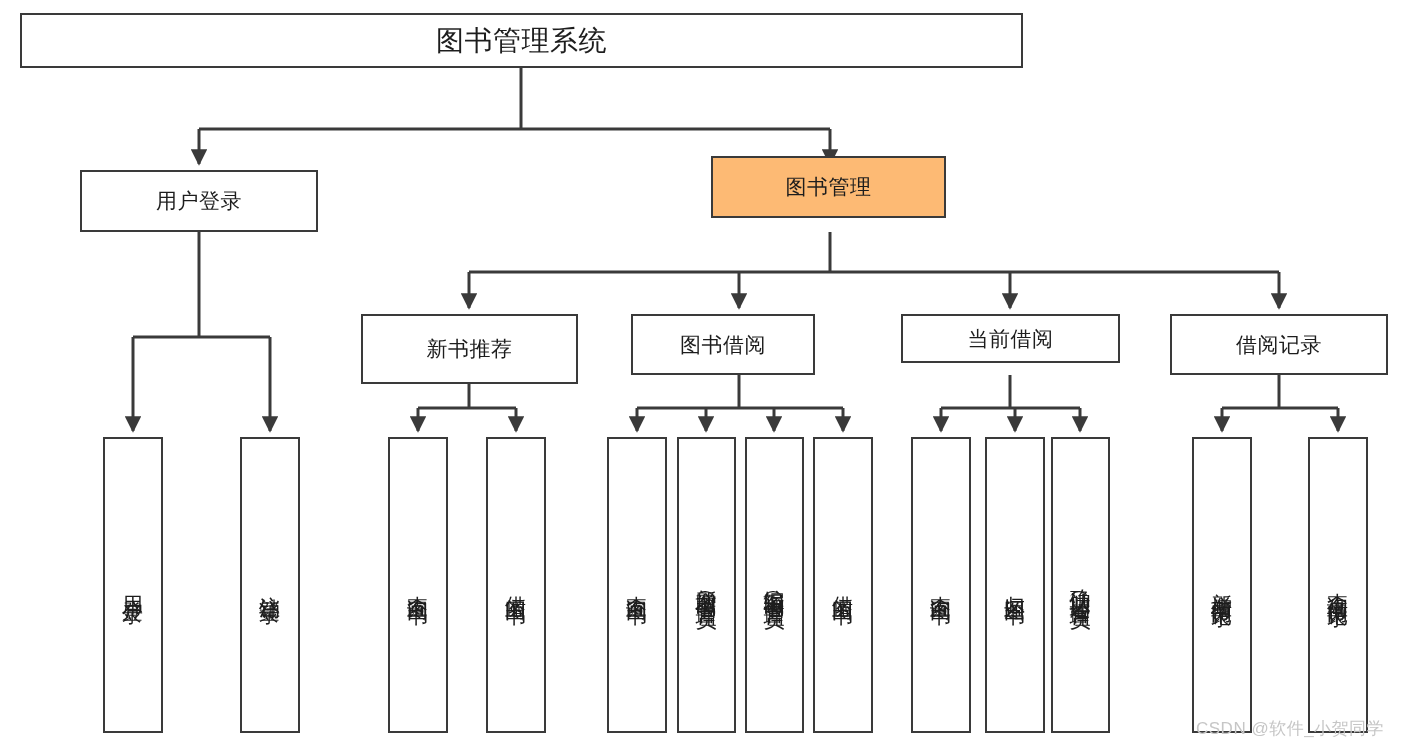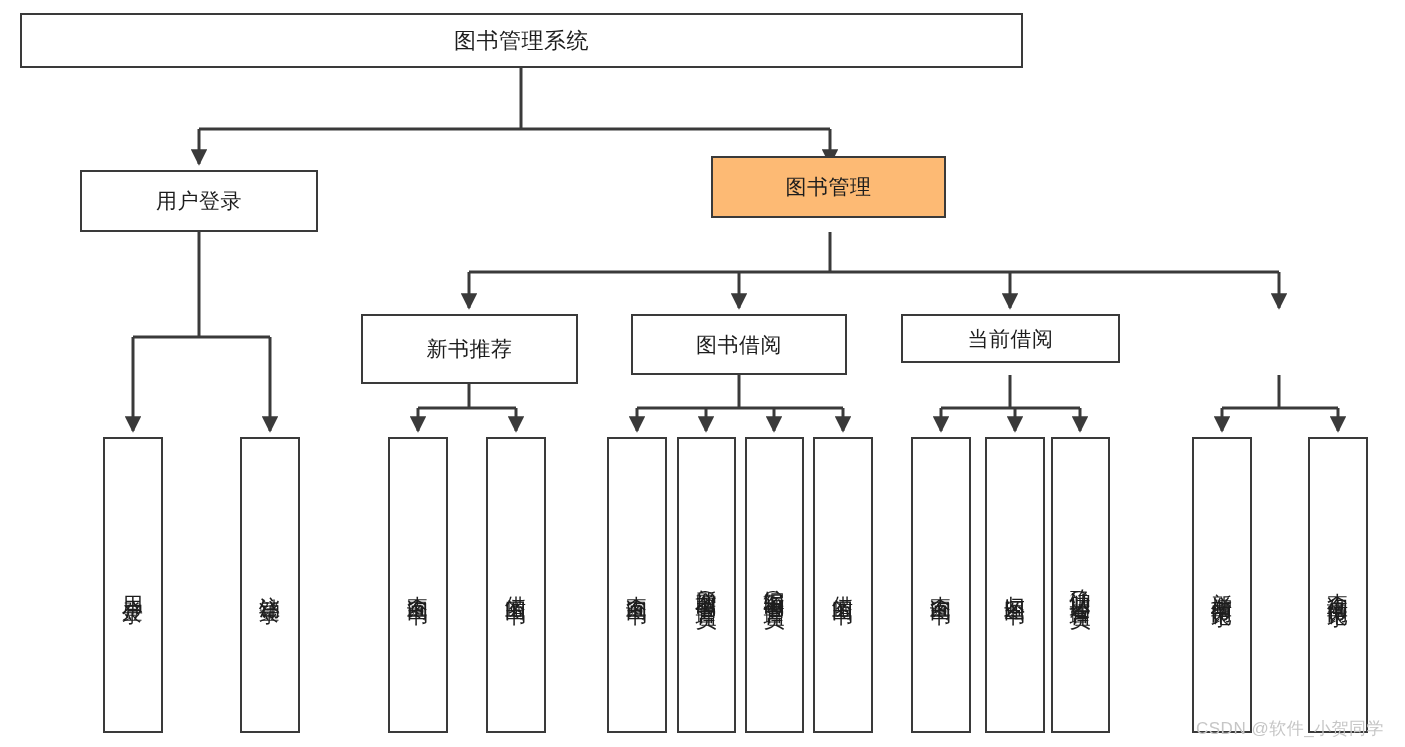--- a/index.html
+++ b/index.html
@@ -36,21 +36,21 @@
     justify-content: center;
     text-align: center;
     color: #1d1d1d;
   }
   .node-label {
     display: block;
     letter-spacing: 0.5px;
   }
   
   .lvl-root {
-    font-size: 22px;
+    font-size: 28px;
   }
   
   .lvl-2, .lvl-3 {
     font-size: 21px;
   }
   
   .leaf {
     align-items: center;
     justify-content: center;
   }
@@ -133,25 +133,28 @@
   <div class="node lvl-2" style="left: 80px; top: 170px; width: 238px; height: 62px; border-color: rgb(58, 58, 58); background: rgb(255, 255, 255); color: rgb(29, 29, 29);">
     <span class="node-label">用户登录</span>
   </div>
   <div class="node lvl-2" style="left: 711px; top: 156px; width: 235px; height: 62px; border-color: rgb(58, 58, 58); background: #fdba74; color: rgb(29, 29, 29);">
     <span class="node-label">图书管理</span>
   </div>
 
   <div class="node lvl-3" style="left: 361px; top: 314px; width: 217px; height: 70px; border-color: rgb(58, 58, 58); background: rgb(255, 255, 255); color: rgb(29, 29, 29);">
     <span class="node-label">新书推荐</span>
   </div>
-  <div class="node lvl-3" style="left: 631px; top: 314px; width: 216px; height: 61px; border-color: rgb(58, 58, 58); background: rgb(255, 255, 255); color: rgb(29, 29, 29);">
+  <div class="node lvl-3" style="left: 631px; top: 314px; width: 184px; height: 61px; border-color: rgb(58, 58, 58); background: rgb(255, 255, 255); color: rgb(29, 29, 29);">
     <span class="node-label">图书借阅</span>
   </div>
   <div class="node lvl-3" style="left: 901px; top: 314px; width: 219px; height: 49px; border-color: rgb(58, 58, 58); background: rgb(255, 255, 255); color: rgb(29, 29, 29);">
     <span class="node-label">当前借阅</span>
+  </div>
+  <div class="node lvl-3" style="left: 1170px; top: 314px; width: 218px; height: 61px; border-color: rgb(58, 58, 58); background: rgb(255, 255, 255); color: rgb(29, 29, 29);">
+    <span class="node-label">借阅记录</span>
   </div>
 
   <div class="node leaf" style="left: 103px; top: 437px; width: 60px; height: 296px; border-color: rgb(58, 58, 58); background: rgb(255, 255, 255); color: rgb(29, 29, 29);">
     <span class="node-label">用户登录</span>
   </div>
   <div class="node leaf" style="left: 240px; top: 437px; width: 60px; height: 296px; border-color: rgb(58, 58, 58); background: rgb(255, 255, 255); color: rgb(29, 29, 29);">
     <span class="node-label">注销登录</span>
   </div>
   <div class="node leaf" style="left: 388px; top: 437px; width: 60px; height: 296px; border-color: rgb(58, 58, 58); background: rgb(255, 255, 255); color: rgb(29, 29, 29);">
     <span class="node-label">查询图书</span>

